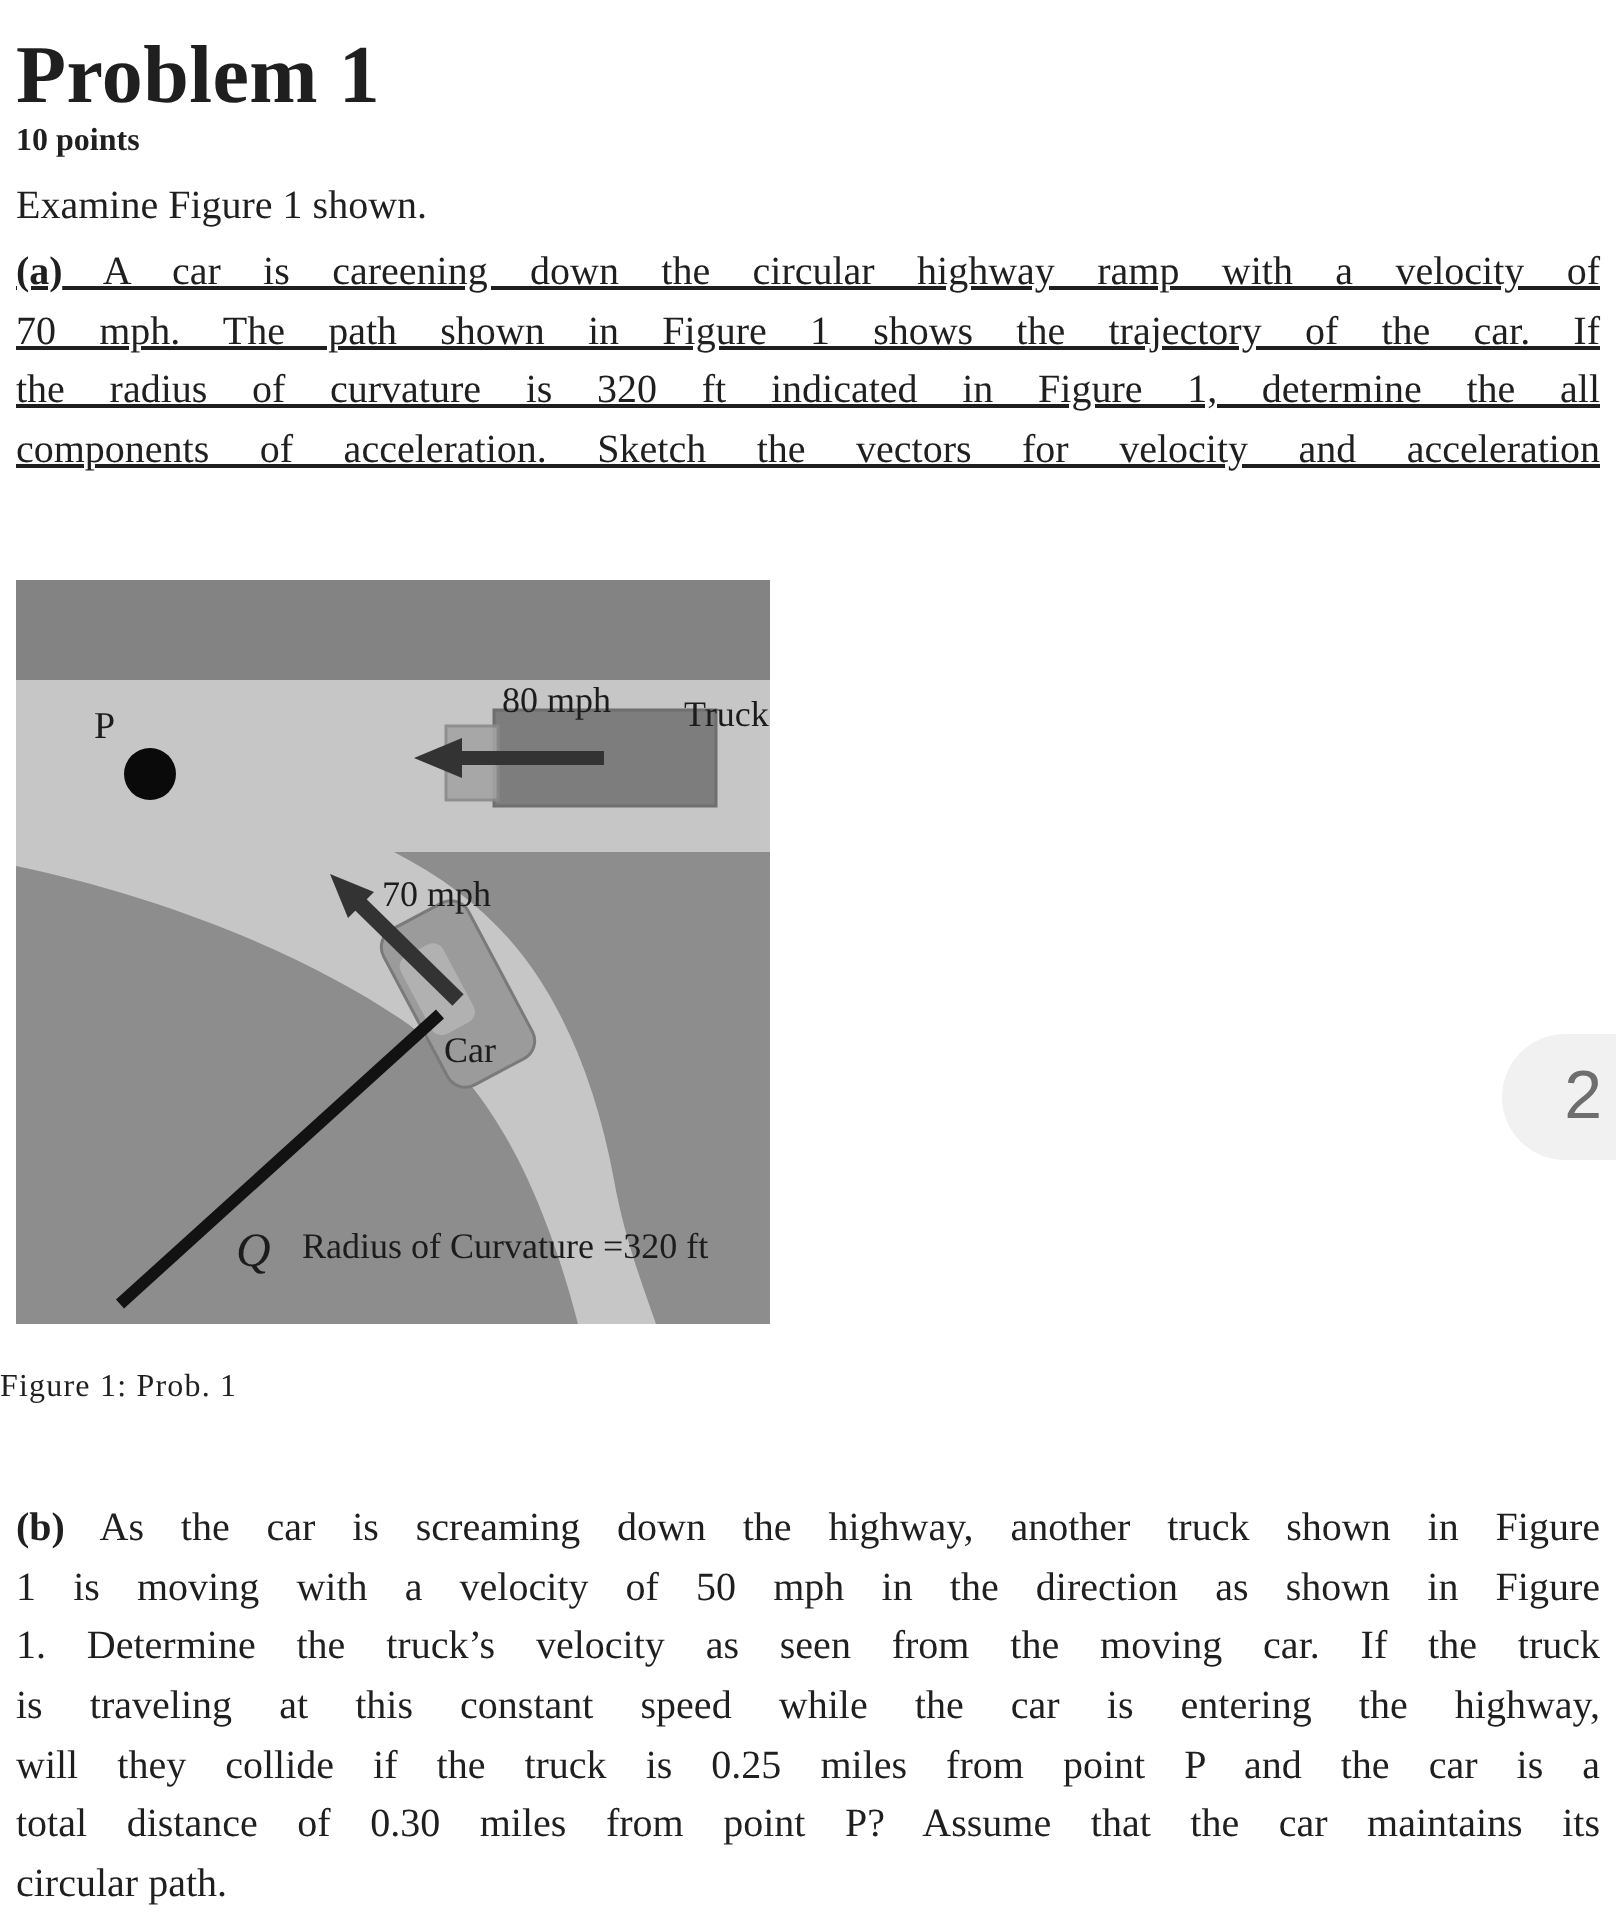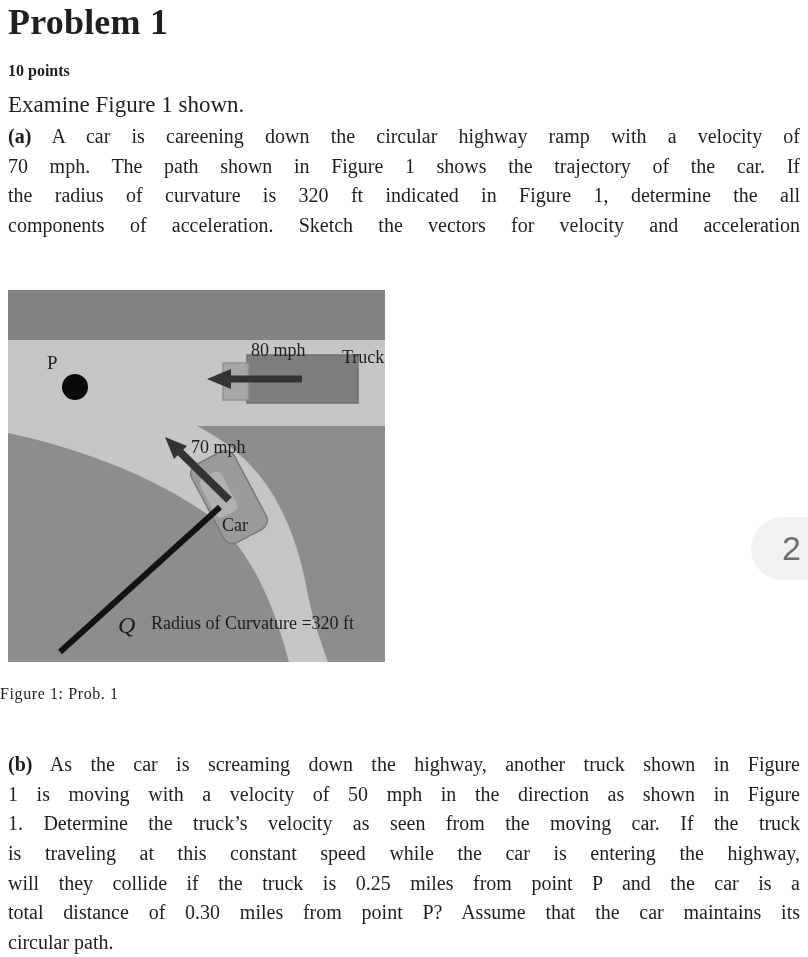--- a/index.html
+++ b/index.html
@@ -2,25 +2,25 @@
 <html><head>
 <meta charset="utf-8">
 <style>
   html,body{margin:0;padding:0;}
   body{
     width:808px;height:957px;position:relative;background:#ffffff;
     font-family:"Liberation Serif","DejaVu Serif",serif;color:#1f1f1f;
     overflow:hidden;
   }
   .abs{position:absolute;}
-  #title{left:8px;top:1px;font-size:36px;font-weight:bold;letter-spacing:.2px;}
+  #title{left:8px;top:13px;font-size:41px;font-weight:bold;letter-spacing:.2px;}
   #points{left:8px;top:62px;font-size:16px;font-weight:bold;}
-  #intro{left:8px;top:92px;font-size:23px;}
+  #intro{left:8px;top:92px;font-size:20px;}
   .para{left:8px;width:792px;font-size:20px;}
-  #para-a{top:122px;}
+  #para-a{top:122px;text-decoration:underline;}
   #para-b{top:750px;}
   .jline{
     text-align:justify;text-align-last:justify;
     line-height:29.7px;height:29.7px;white-space:normal;
   }
   .jline.last{text-align-last:left;}
   #caption{left:0;top:685px;width:700px;font-size:16px;letter-spacing:.6px;}
   #figure-wrap{left:8px;top:290px;width:377px;height:436px;}
   #page-tab{
     right:0;top:517px;width:57px;height:63px;

